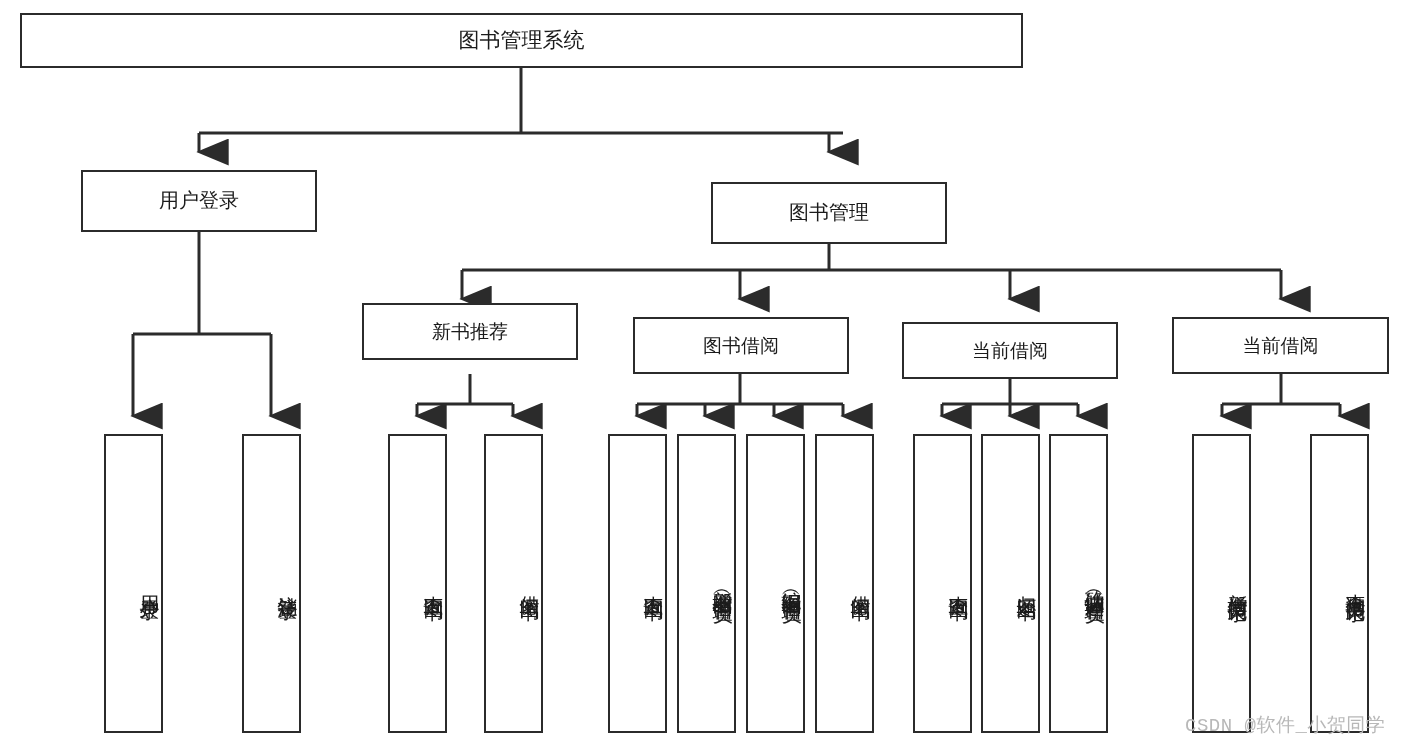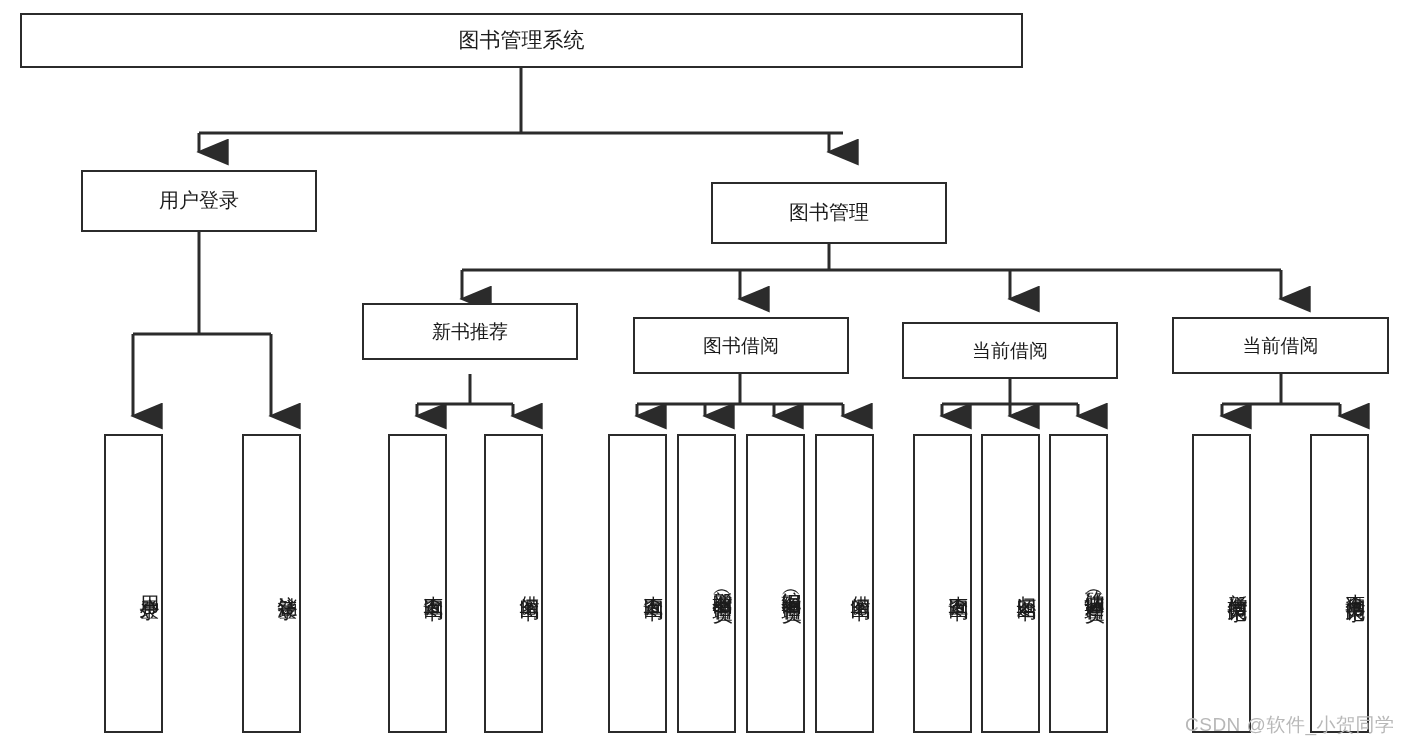--- a/index.html
+++ b/index.html
@@ -64,21 +64,21 @@
     display: block;
   }
   .watermark {
     position: absolute;
     left: 1185px;
     top: 712px;
     font-size: 19px;
     color: #b8b8b8;
     white-space: nowrap;
     letter-spacing: 0.5px;
-    font-family: Liberation Sans, sans-serif;
+    font-family: Liberation Mono, monospace;
   }
 </style>
 </head>
 <body>
 
 <div id="canvas">
 
   <svg id="edges" viewBox="0 0 1405 747" width="1405" height="747" xmlns="http://www.w3.org/2000/svg">
     <defs>
       <marker id="arrow" viewBox="0 0 10 12" refX="5" refY="11" markerWidth="9" markerHeight="11" orient="auto-start-reverse">

